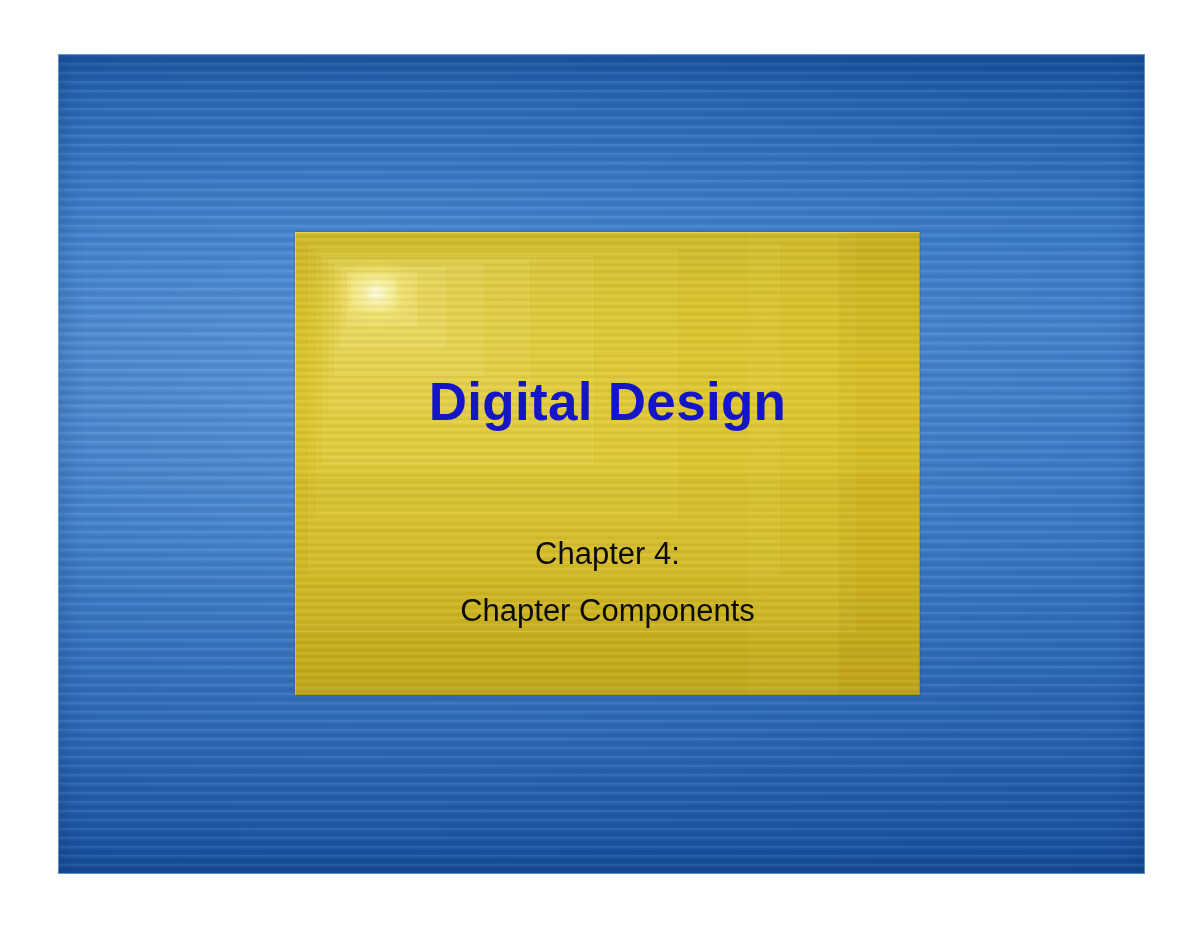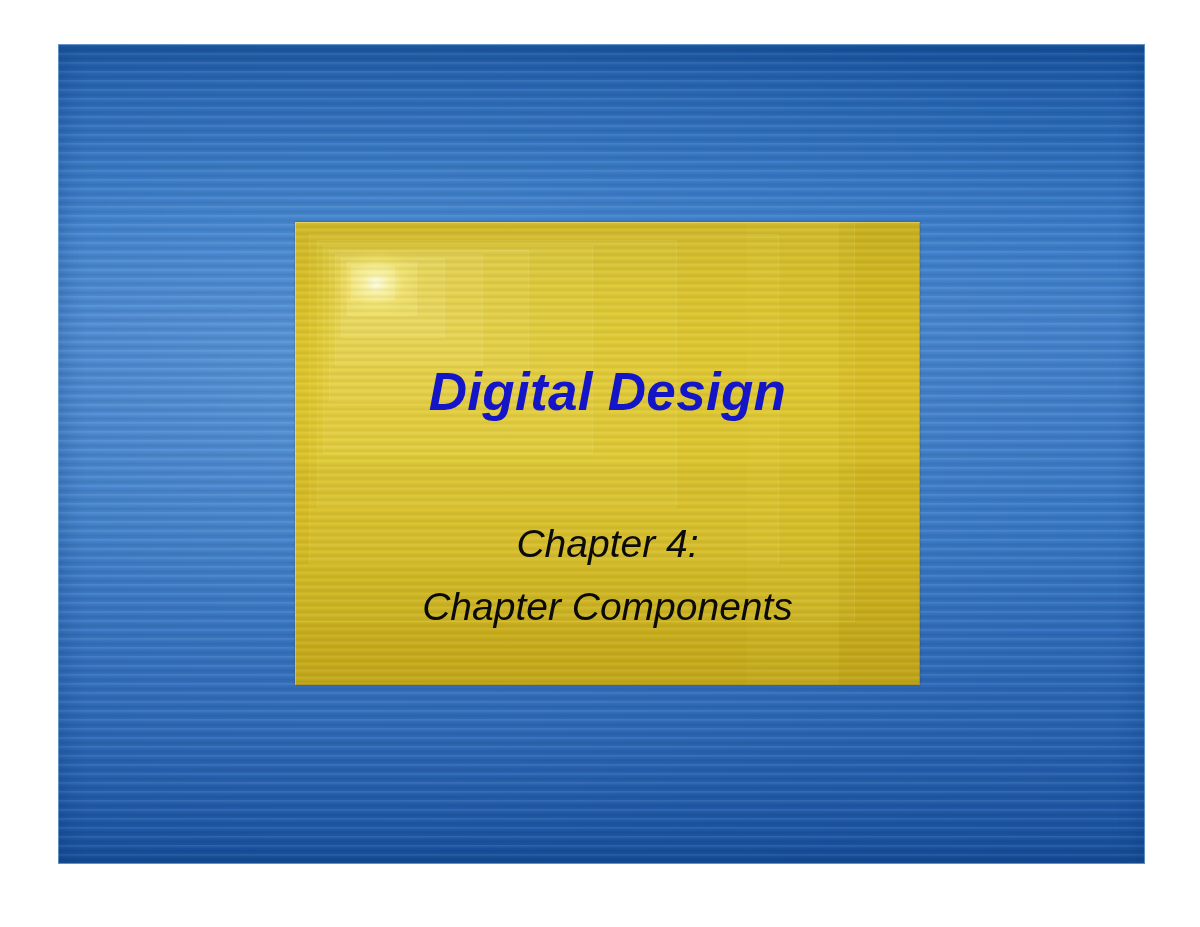--- a/index.html
+++ b/index.html
@@ -20,26 +20,25 @@
     position: relative;
     width: 1200px;
     height: 927px;
     background: #ffffff;
   }
 
   
   #slide {
     position: absolute;
     left: 58px;
-    top: 44px;
+    top: 54px;
     width: 1087px;
     height: 820px;
     overflow: hidden;
     background: #84cc16;
-    font-style: italic;
   }
 
   
   .slide-base {
     position: absolute;
     inset: 0;
     background:
       linear-gradient(180deg,
         #17539f 0%,
         #2564b2 7%,
@@ -219,23 +218,23 @@
 
   #subtitle-block {
     position: absolute;
     left: 0;
     right: 0;
     top: 289px;     
     text-align: center;
     z-index: 5;
   }
   .subtitle-line {
-    margin: 4px;
+    margin: 10px;
     font-family: "Liberation Sans", sans-serif;
-    font-size: 39px;
+    font-size: 31px;
     font-weight: normal;
     line-height: 1.50;
     color: #0b0b0b;
     white-space: nowrap;
   }
 </style>
 </head>
 <body>
 
 <div id="page">

